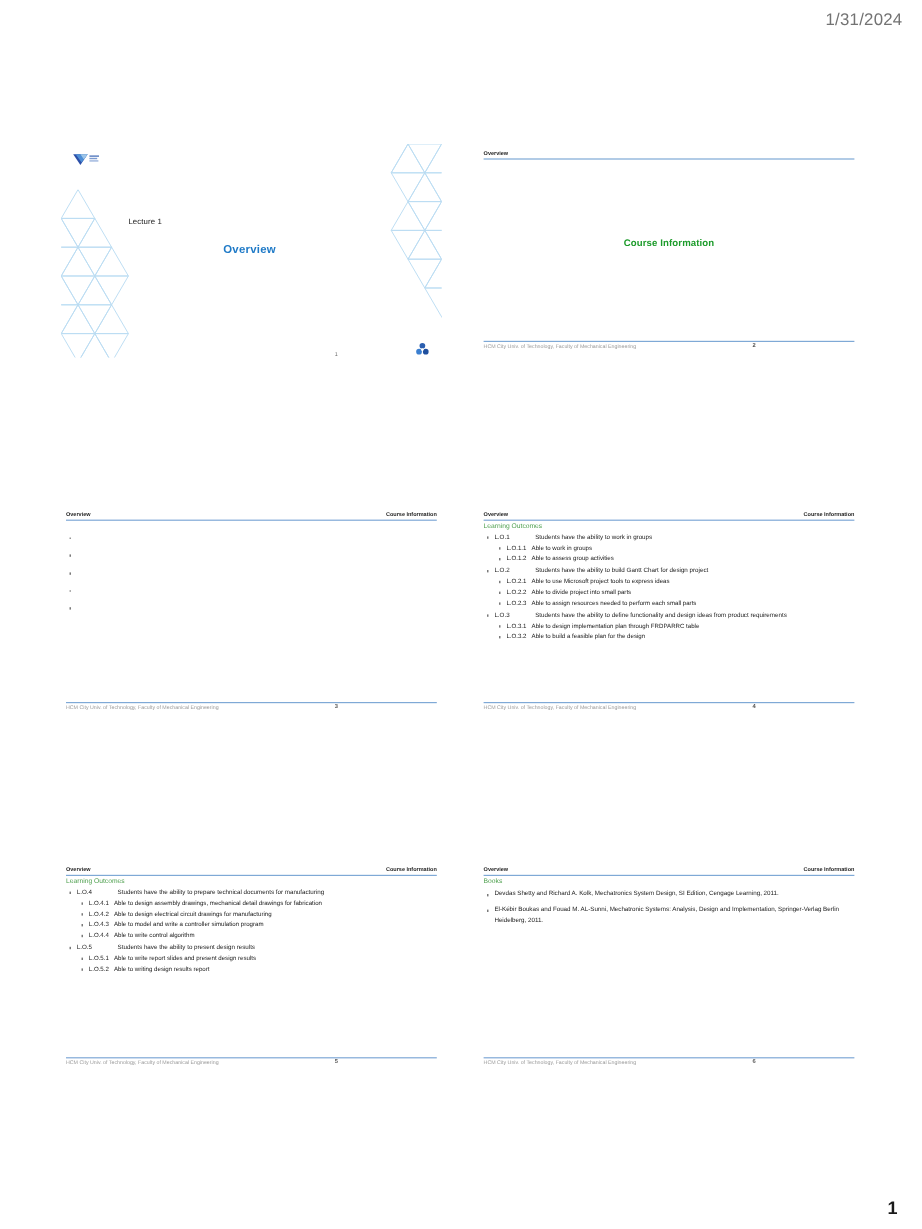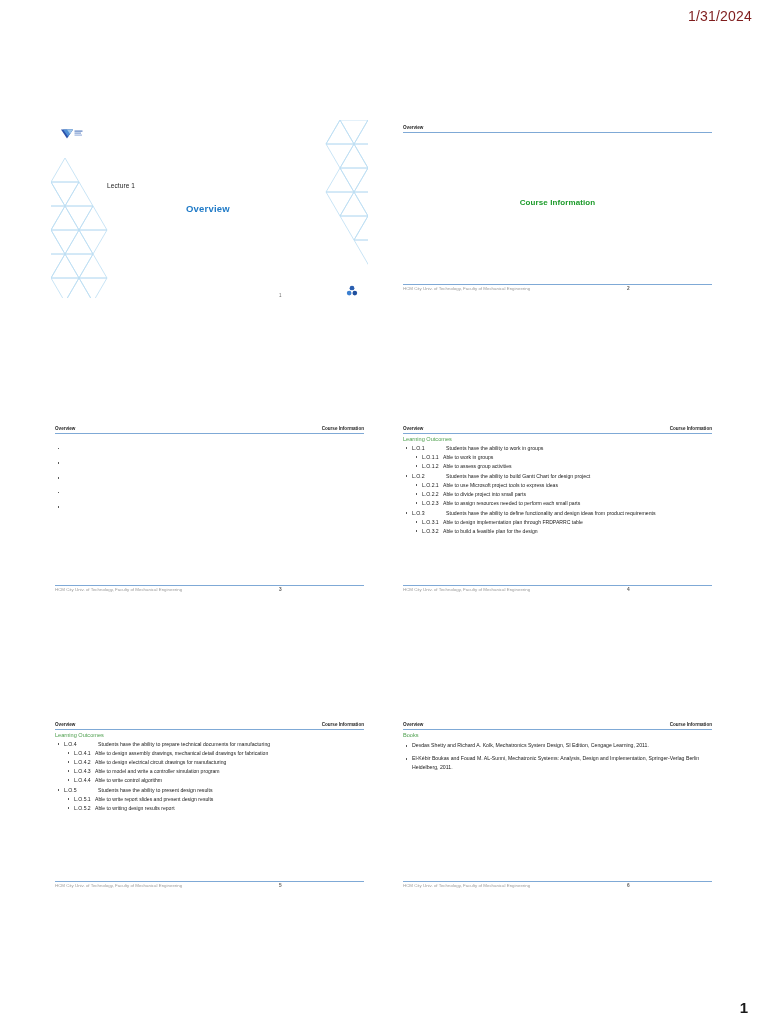--- a/index.html
+++ b/index.html
@@ -15,21 +15,21 @@
     color: #000000;
     overflow: hidden;
   }
 
   
   .page-date {
     position: absolute;
     top: 8px;
     right: 16px;
     font-size: 14px;
-    color: #7f1d1d;
+    color: #737373;
     letter-spacing: 0.2px;
   }
   .page-number {
     position: absolute;
     bottom: 8px;
     right: 20px;
     font-size: 15px;
     color: #1a1a1a;
     font-weight: 600;
   }

